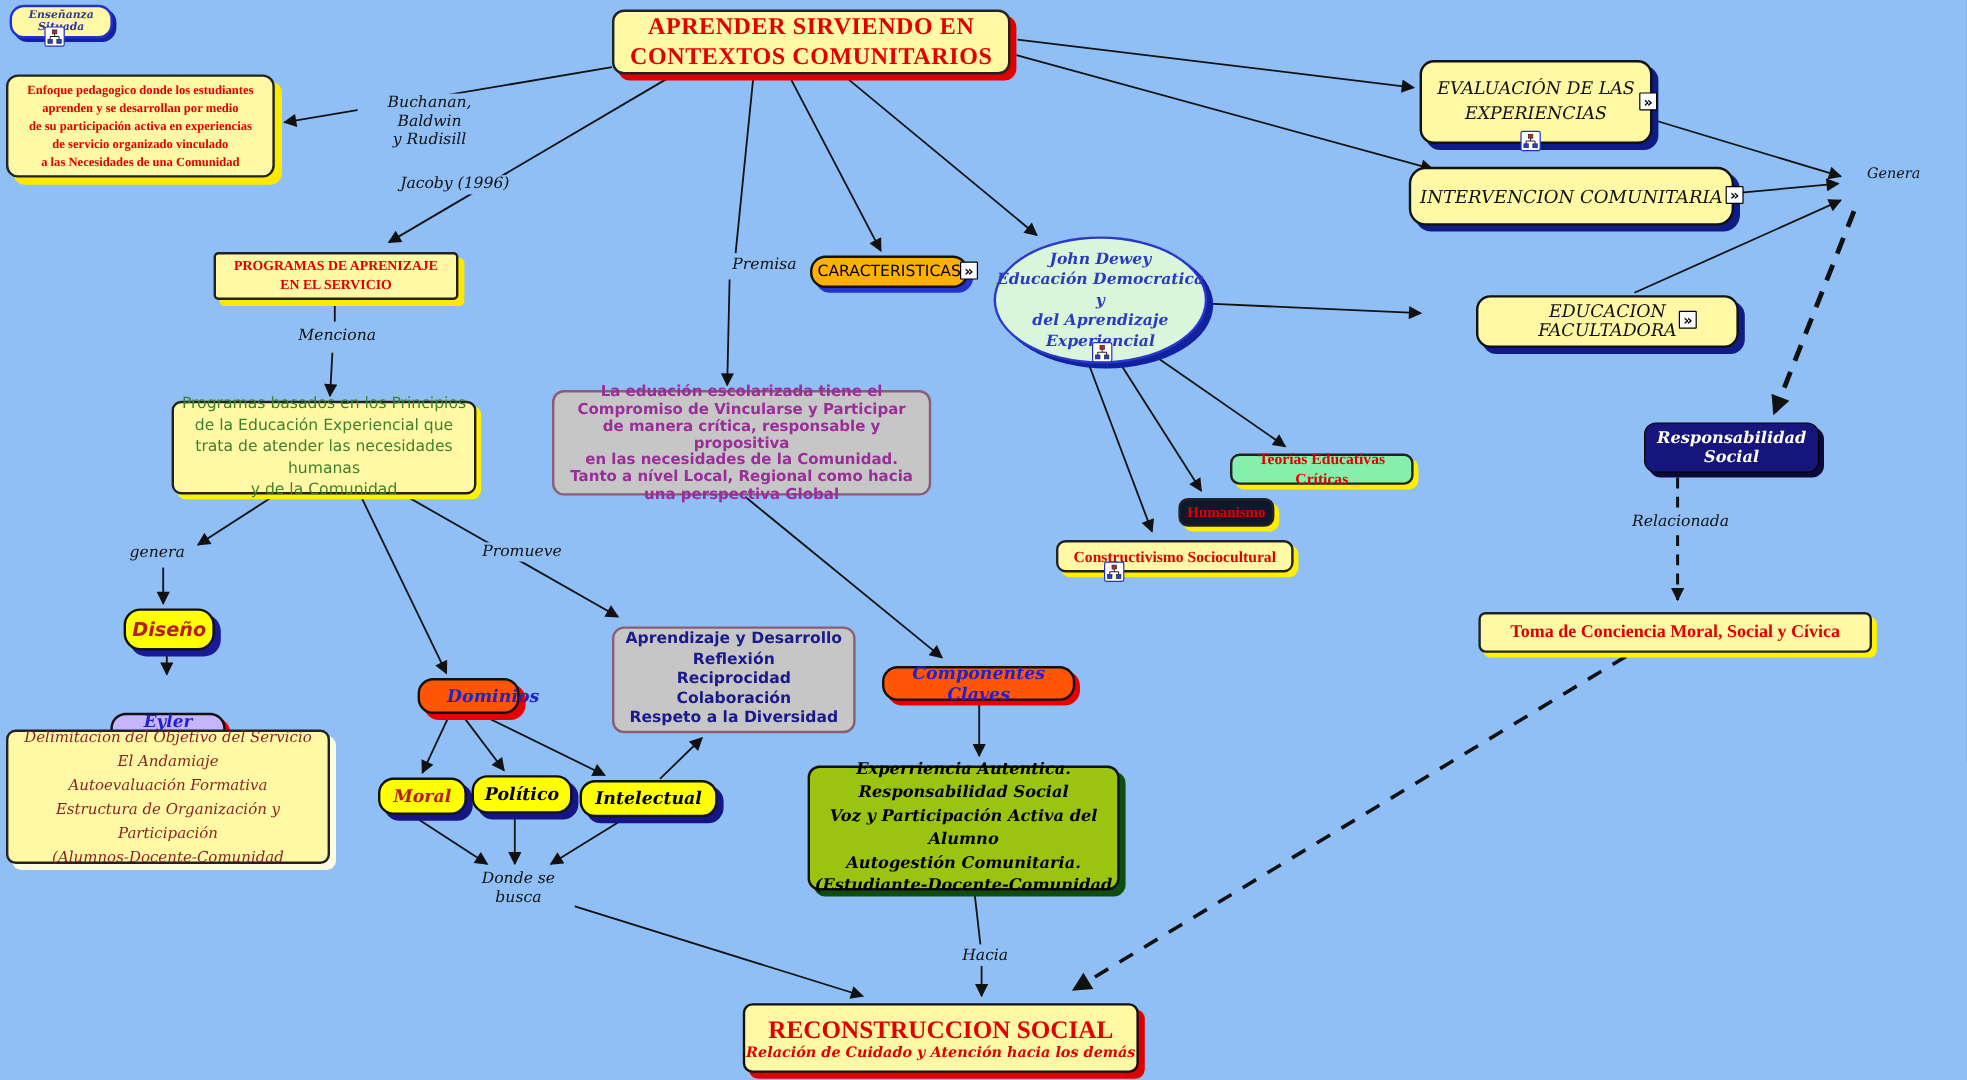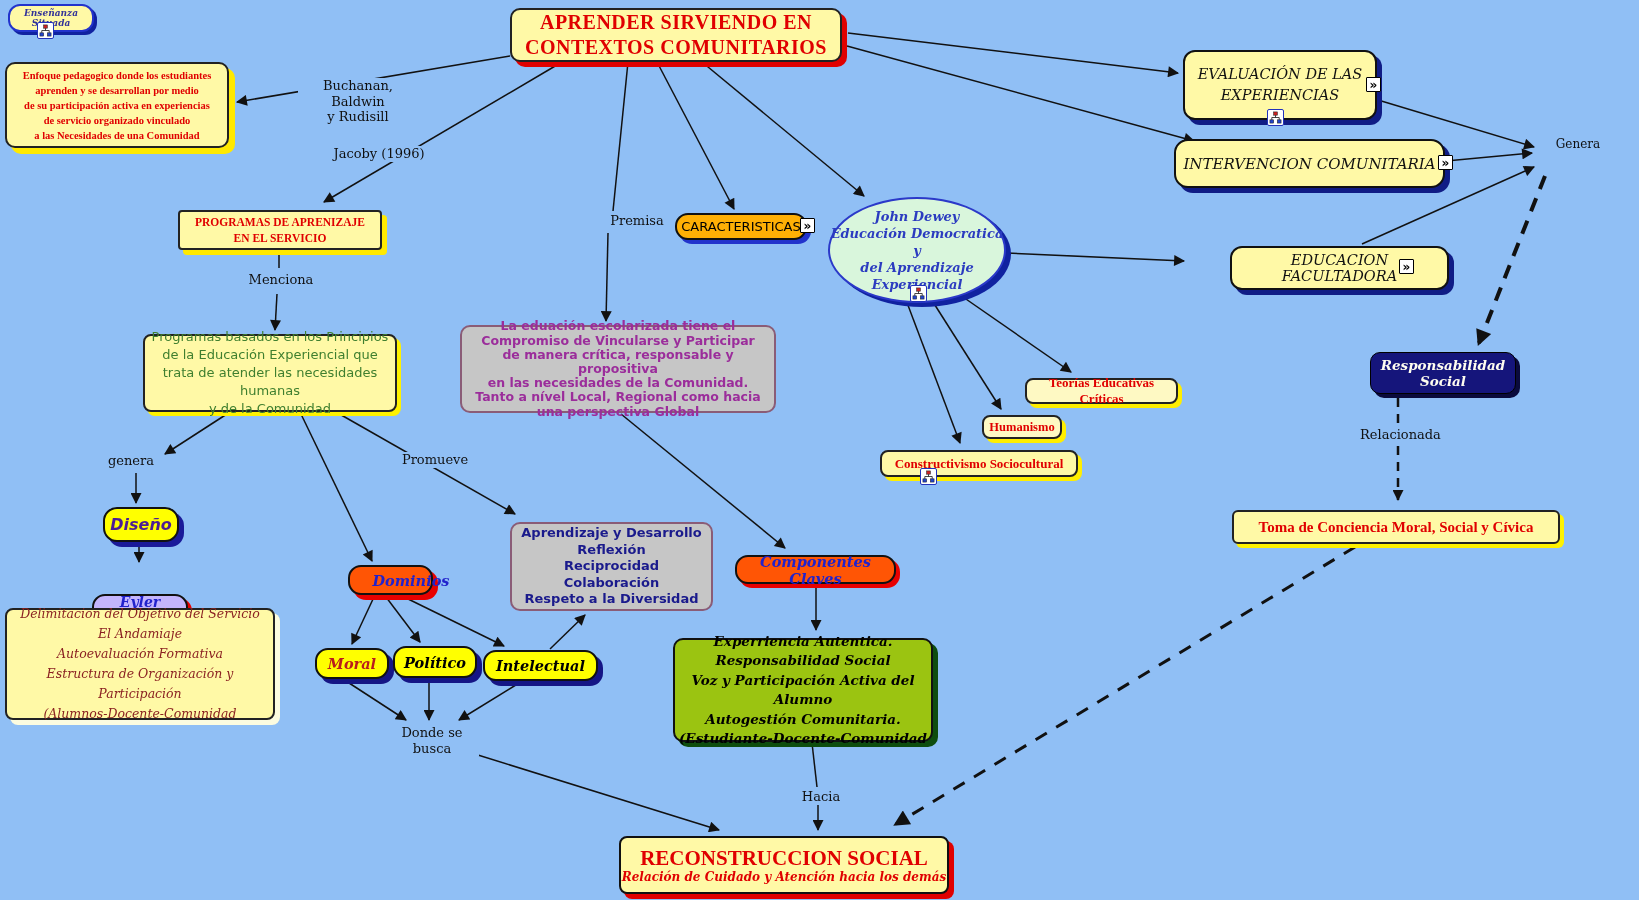--- a/index.html
+++ b/index.html
@@ -2,21 +2,21 @@
 <html><head>
 <meta charset="utf-8">
 <style>
   html,body{margin:0;padding:0;background:#6d9fd8;}
   #canvas{position:relative;width:1639px;height:900px;background:#90BFF5;overflow:hidden;
           font-family:"DejaVu Sans",sans-serif;}
   #wires{position:absolute;left:0;top:0;z-index:1;}
   .node{position:absolute;z-index:2;display:flex;align-items:center;justify-content:center;
         text-align:center;white-space:pre-line;box-sizing:border-box;}
   .lbl{position:absolute;z-index:3;background:#90BFF5;color:#101010;
-       font-family:"DejaVu Serif",serif;font-size:13px;text-align:center;
+       font-family:"DejaVu Serif",serif;font-style:italic;font-size:13px;text-align:center;
        white-space:pre-line;line-height:1.2;padding:0 2px;}
   .icon{position:absolute;z-index:4;background:#ffffff;display:flex;align-items:center;
         justify-content:center;box-sizing:border-box;}
   .tree{width:17px;height:17px;border:1px solid #2233bb;border-radius:2px;}
   .chev{width:15px;height:15px;border:1px solid #000;color:#000;font-weight:bold;
         font-size:12px;line-height:12px;border-radius:1px;}
 
   
   #n-ens{left:8px;top:4px;width:86px;height:28px;background:#FFF9A6;border:2px solid #2233CC;
          border-radius:12px;box-shadow:3px 3px 0 #1022A0;color:#333399;
@@ -47,31 +47,31 @@
          font:italic 14.5px "DejaVu Serif",serif;margin-left:40px;}
   #n-resp{left:1370px;top:352px;width:146px;height:42px;background:#15157B;border:1px solid #000;
          border-radius:10px;box-shadow:4px 4px 0 #0A0A3C;color:#FFFDF0;
          font:italic bold 13.5px "DejaVu Serif",serif;}
   #n-progbas{left:143px;top:334px;width:254px;height:78px;background:#FFF9A6;border:2px solid #222;
          border-radius:8px;box-shadow:4px 4px 0 #FFF200;color:#3F7F2F;
          font:13px "DejaVu Sans",sans-serif;line-height:18px;}
   #n-gray1{left:460px;top:325px;width:316px;height:88px;background:#C6C6C6;
          border:2px solid #8A5C77;border-radius:10px;color:#9B2D9B;
          font:bold 12.5px "DejaVu Sans",sans-serif;line-height:14.2px;}
-  #n-teorias{left:1025px;top:378px;width:153px;height:26px;background:#fef9c3;border:2px solid #222;
+  #n-teorias{left:1025px;top:378px;width:153px;height:26px;background:#86efac;border:2px solid #222;
          border-radius:8px;box-shadow:4px 4px 0 #FFEE00;color:#E00000;
          font:bold 13px "Liberation Serif",serif;}
-  #n-human{left:982px;top:415px;width:80px;height:24px;background:#fef9c3;border:2px solid #222;
+  #n-human{left:982px;top:415px;width:80px;height:24px;background:#0f172a;border:2px solid #222;
          border-radius:8px;box-shadow:4px 4px 0 #FFEE00;color:#E00000;
          font:bold 12.5px "Liberation Serif",serif;}
   #n-constr{left:880px;top:450px;width:198px;height:27px;background:#FFF9A6;border:2px solid #222;
          border-radius:8px;box-shadow:4px 4px 0 #FFEE00;color:#E00000;
          font:bold 13px "Liberation Serif",serif;}
   #n-diseno{left:103px;top:507px;width:76px;height:35px;background:#FFFF00;border:2.5px solid #111;
-         border-radius:14px;box-shadow:5px 5px 0 #1A1A99;color:#4c1d95;
+         border-radius:14px;box-shadow:5px 5px 0 #1A1A99;color:#b91c1c;
          font:italic bold 16px "DejaVu Sans",sans-serif;}
   #n-eyler{left:92px;top:566px;width:96px;height:31px;background:#c4b5fd;border:2px solid #111;
          border-radius:13px;box-shadow:4px 4px 0 #E80000;color:#2222CC;
          font:italic bold 14px "DejaVu Serif",serif;margin-top:28px;}
   #n-dominios{left:348px;top:565px;width:85px;height:30px;background:#FF5505;border:2px solid #111;
          border-radius:13px;box-shadow:5px 5px 0 #E80000;color:#2222CC;
          font:italic bold 14.5px "DejaVu Serif",serif;padding-left:41px;}
   #n-moral{left:315px;top:648px;width:74px;height:31px;background:#FFFF00;border:2.5px solid #111;
          border-radius:13px;box-shadow:5px 5px 0 #151585;color:#b91c1c;
          font:italic bold 14.5px "DejaVu Serif",serif;}

